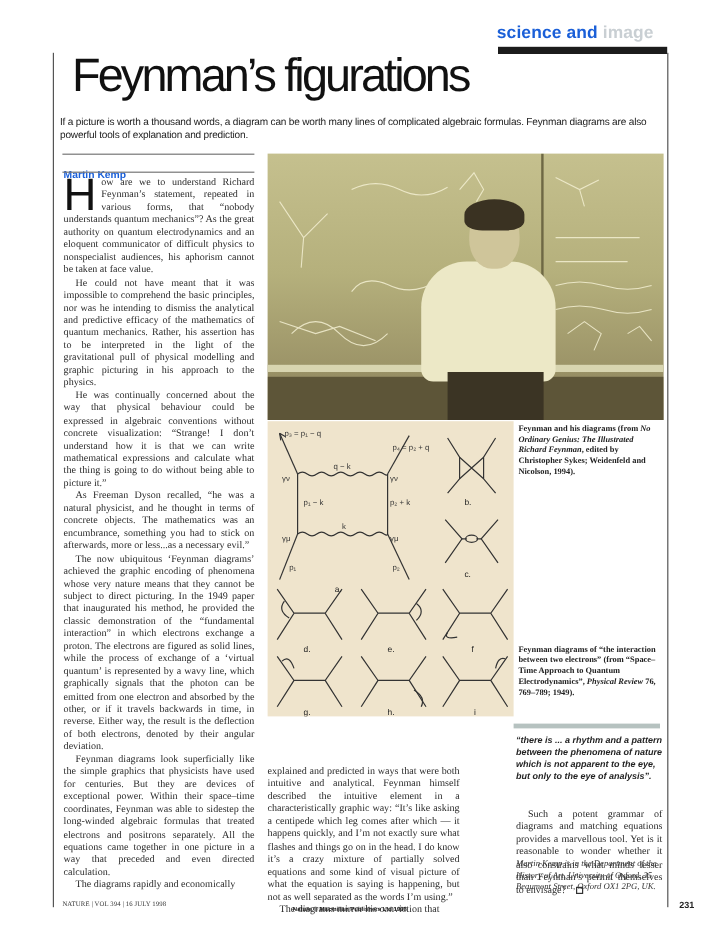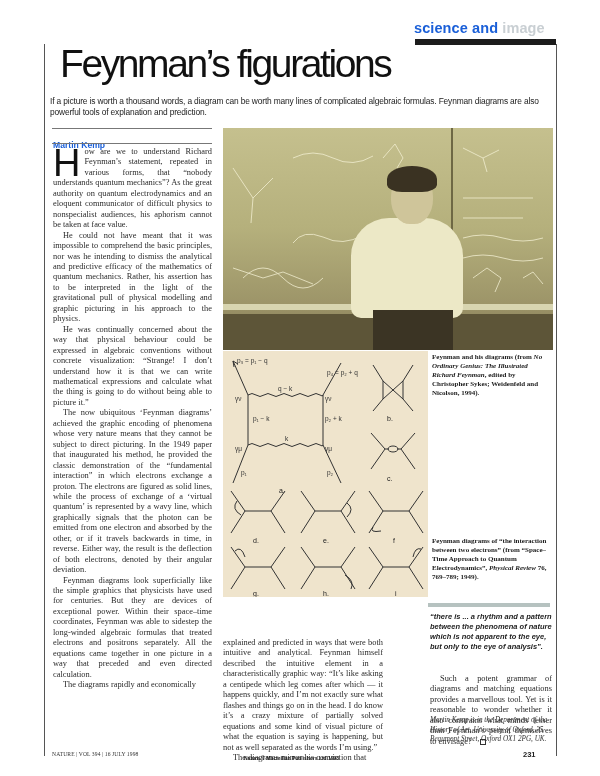--- a/index.html
+++ b/index.html
@@ -47,21 +47,21 @@
 
   .col-2 { left: 223px; top: 602px; width: 160px; margin-top: 36px; }
   .pull-rule { position: absolute; left: 428px; top: 603px; width: 122px; height: 4px; background: #b6c2c0; }
   .pullquote { position: absolute; left: 430px; top: 612px; width: 122px; font-family: "Liberation Sans", sans-serif; font-weight: bold; font-size: 7.5px; line-height: 10px; color: #222; font-style: italic; }
   .col-3 { left: 430px; top: 674px; width: 122px; }
   .endmark { display: inline-block; width: 6px; height: 6px; border: 1px solid #333; margin-left: 8px; vertical-align: middle; }
   .bio { position: absolute; left: 430px; top: 716px; width: 122px; font-size: 7.2px; line-height: 9.6px; font-style: italic; color: #333; }
 
   .footer-left { position: absolute; left: 52px; top: 751px; font-size: 5.6px; color: #333; letter-spacing: 0.1px; }
   .footer-center { position: absolute; left: 244px; top: 755px; font-family: "Liberation Sans", sans-serif; font-weight: bold; font-size: 5px; color: #222; }
-  .footer-right { position: absolute; left: 523px; top: 750px; font-family: "Liberation Sans", sans-serif; font-weight: bold; font-size: 7.5px; color: #222; }
+  .footer-right { position: absolute; left: 566px; top: 750px; font-family: "Liberation Sans", sans-serif; font-weight: bold; font-size: 7.5px; color: #222; }
 </style>
 </head>
 <body>
 
 <div>
 
   <div class="section-tag">
     <span class="a">science and</span>
     <span class="b">image</span>
   </div>
@@ -74,20 +74,21 @@
   <div class="standfirst">If a picture is worth a thousand words, a diagram can be worth many lines of complicated algebraic formulas. Feynman diagrams are also powerful tools of explanation and prediction.</div>
 
   <div class="author-rule-top"></div>
   <div class="author">Martin Kemp</div>
   <div class="author-rule-bot"></div>
 
   <div class="col col-1">
     <p class="first"><span class="dropcap">H</span><span>ow are we to understand Richard Feynman’s statement, repeated in various forms, that “nobody understands quantum mechanics”? As the great authority on quantum electrodynamics and an eloquent communicator of difficult physics to nonspecialist audiences, his aphorism cannot be taken at face value.</span></p>
     <p>He could not have meant that it was impossible to comprehend the basic principles, nor was he intending to dismiss the analytical and predictive efficacy of the mathematics of quantum mechanics. Rather, his assertion has to be interpreted in the light of the gravitational pull of physical modelling and graphic picturing in his approach to the physics.</p>
     <p>He was continually concerned about the way that physical behaviour could be expressed in algebraic conventions without concrete visualization: “Strange! I don’t understand how it is that we can write mathematical expressions and calculate what the thing is going to do without being able to picture it.”</p>
+    <p>As Freeman Dyson recalled, “he was a natural physicist, and he thought in terms of concrete objects. The mathematics was an encumbrance, something you had to stick on afterwards, more or less...as a necessary evil.”</p>
     <p>The now ubiquitous ‘Feynman diagrams’ achieved the graphic encoding of phenomena whose very nature means that they cannot be subject to direct picturing. In the 1949 paper that inaugurated his method, he provided the classic demonstration of the “fundamental interaction” in which electrons exchange a proton. The electrons are figured as solid lines, while the process of exchange of a ‘virtual quantum’ is represented by a wavy line, which graphically signals that the photon can be emitted from one electron and absorbed by the other, or if it travels backwards in time, in reverse. Either way, the result is the deflection of both electrons, denoted by their angular deviation.</p>
     <p>Feynman diagrams look superficially like the simple graphics that physicists have used for centuries. But they are devices of exceptional power. Within their space–time coordinates, Feynman was able to sidestep the long-winded algebraic formulas that treated electrons and positrons separately. All the equations came together in one picture in a way that preceded and even directed calculation.</p>
     <p>The diagrams rapidly and economically</p>
   </div>
 
   <div class="photo">
     <svg width="330" height="222" viewBox="0 0 330 222">
       <g stroke="#f3efd2" stroke-width="0.9" fill="none" opacity="0.85">
         <path d="M10 40 L30 70 L50 50 M30 70 L28 95"></path>
         <path d="M70 30 q20 -10 40 0 q20 10 40 -2"></path>

